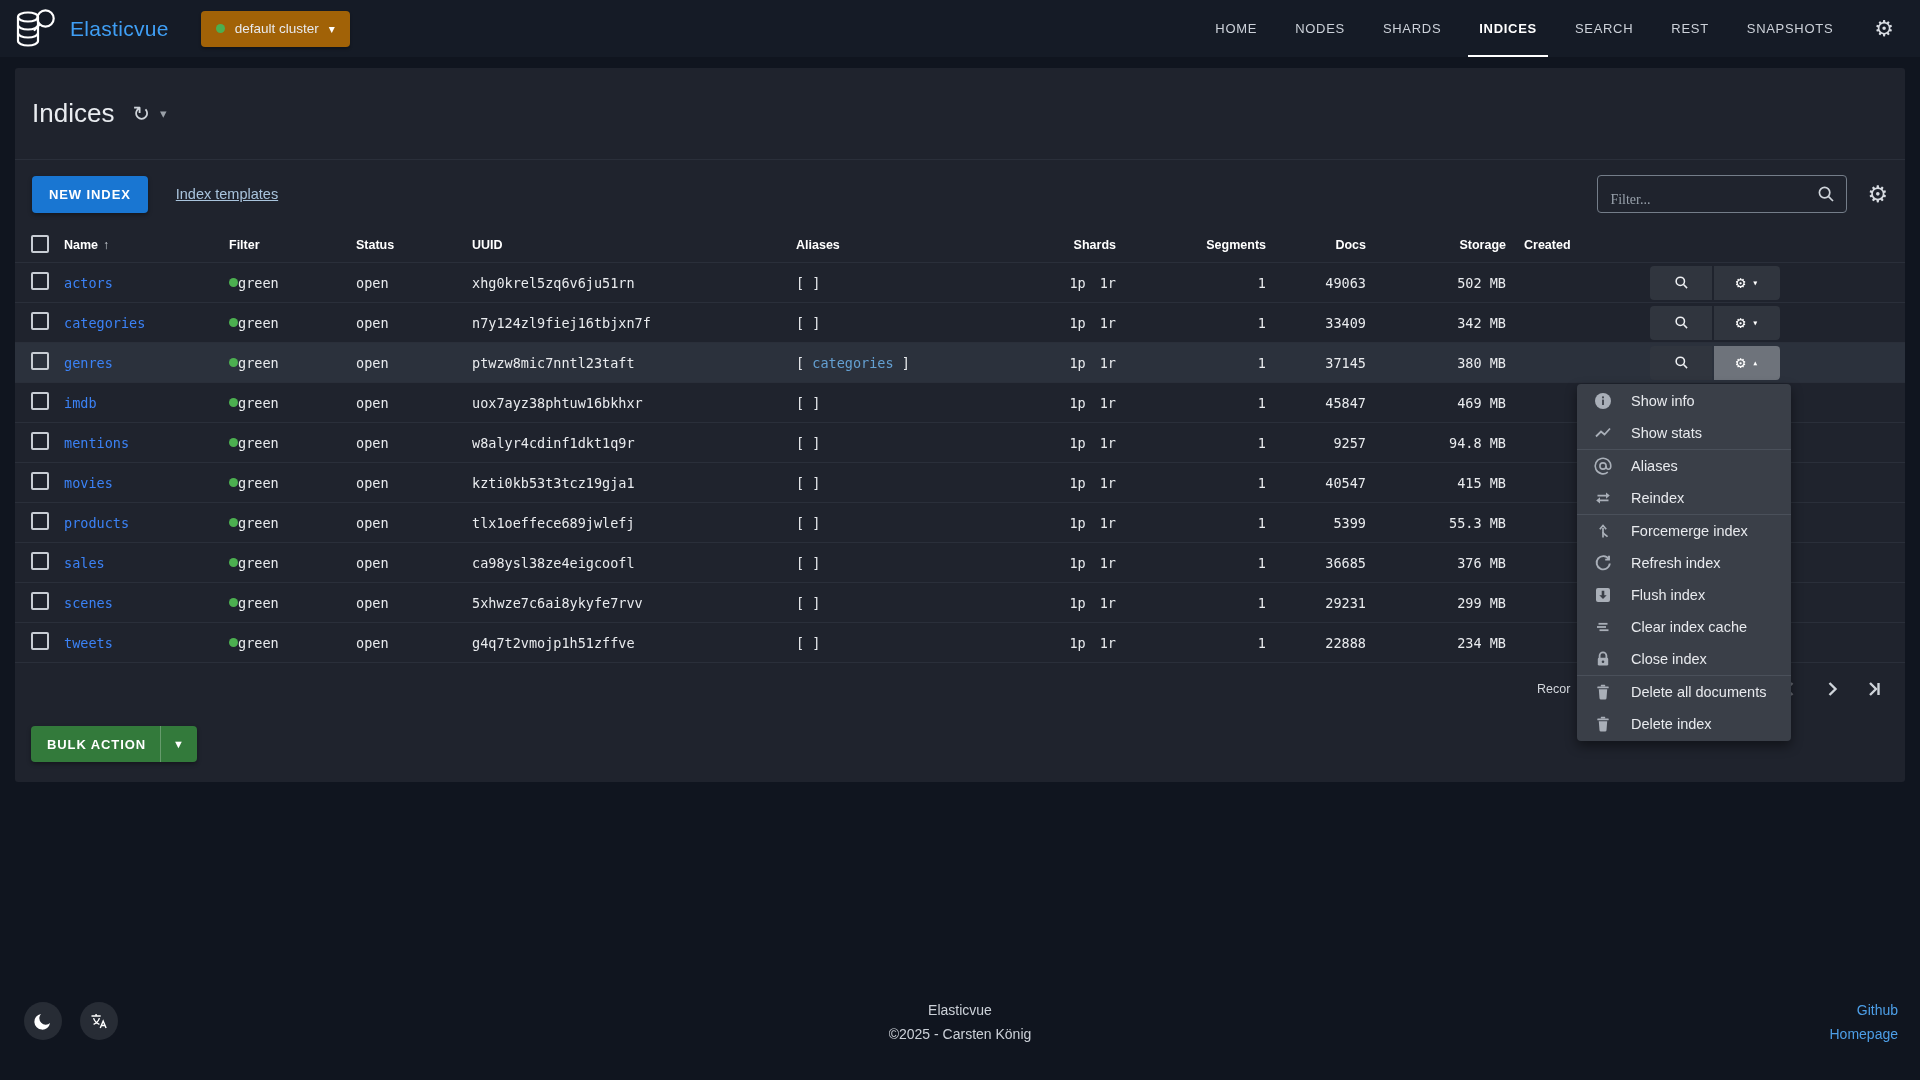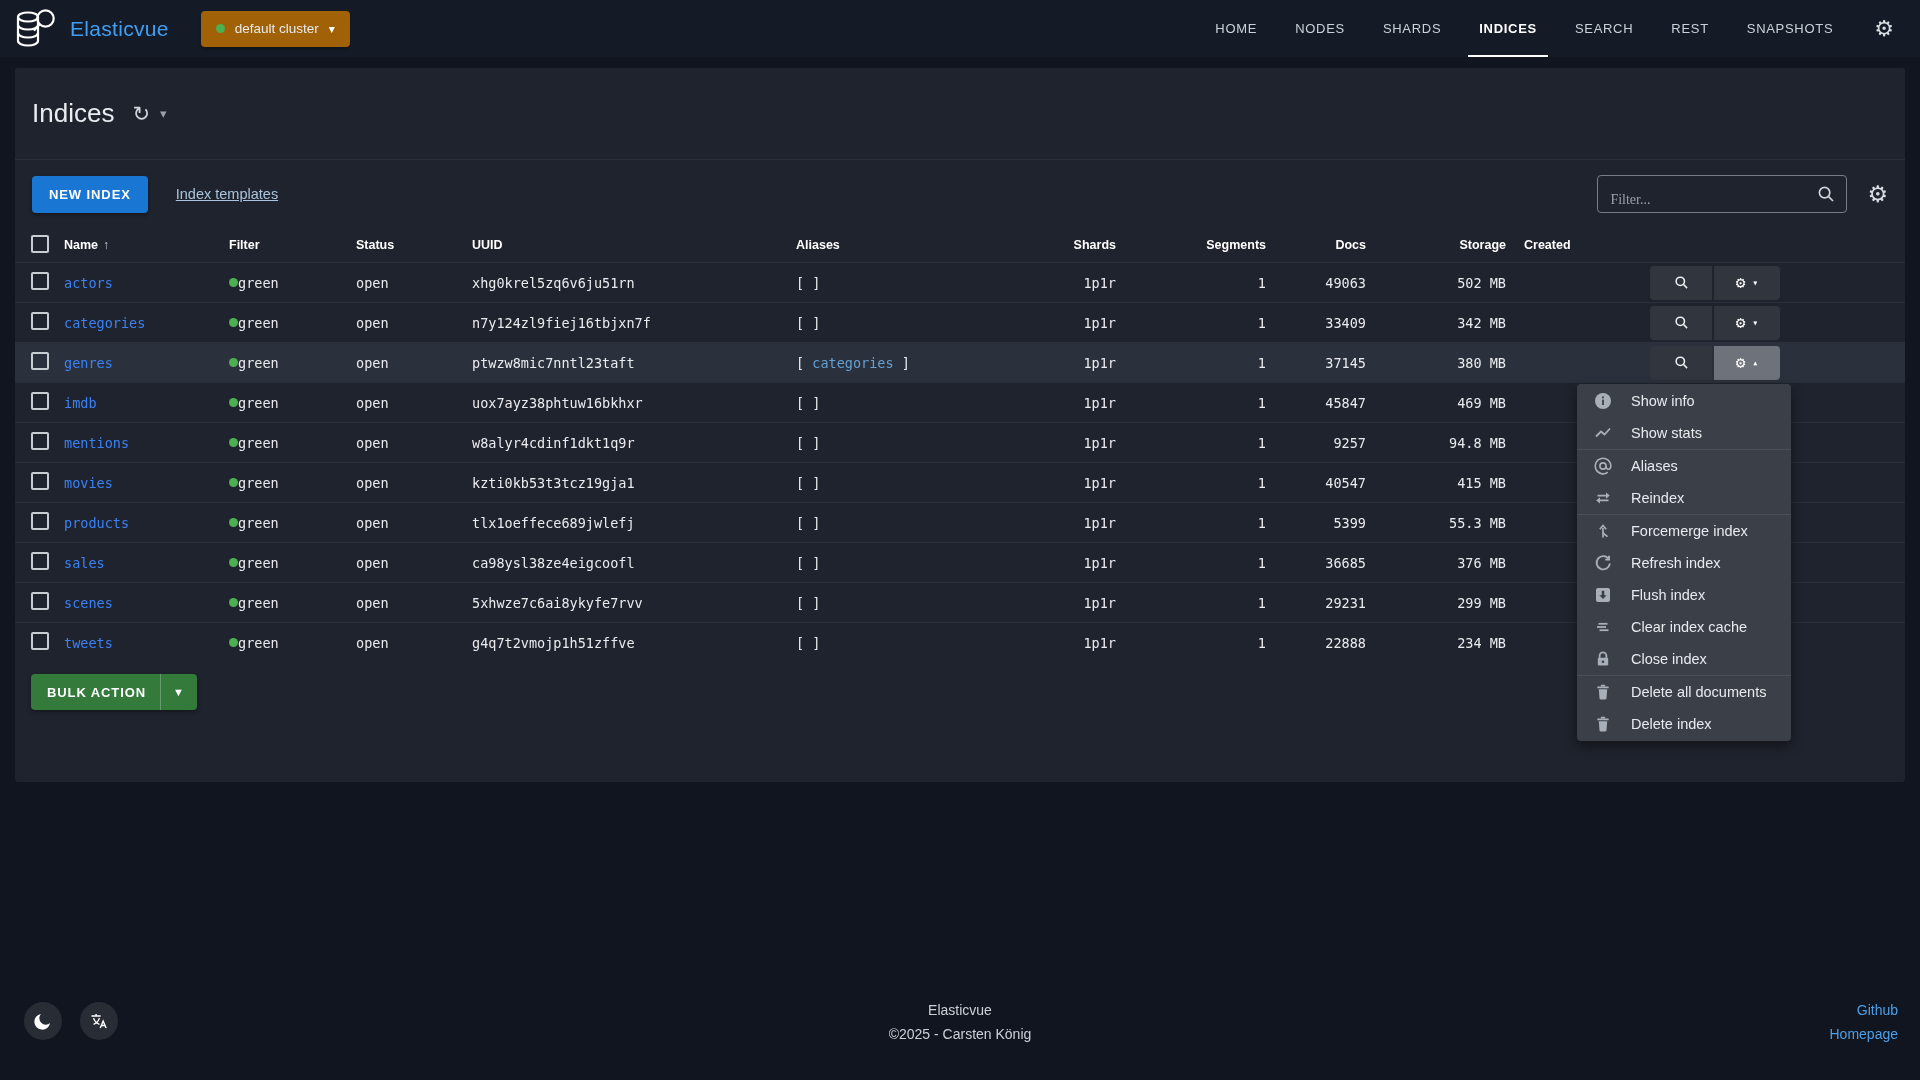--- a/index.html
+++ b/index.html
@@ -56,21 +56,21 @@
   .data-row { height:40px; border-top:1px solid #2a2f3a; font-size:13.5px; }
   .data-row.hl { background:#2b313c; }
   .cell { padding-right:8px; }
   .cell.first { padding-left:16px; }
   .cell.right { text-align:right; }
   .sort-arrow { font-size:12px; color:#cfd4da; margin-left:5px; }
   .checkbox { width:18px; height:18px; border:2px solid #c8cdd4; border-radius:2px;
               display:inline-block; cursor:pointer; }
   .idx-link { color:#3b82f6; cursor:pointer; }
   .health-cell { display:flex; align-items:center; }
-  .shards-cell span + span { }
+  .shards-cell span + span { margin-left:14px; }
   .alias-link { color:#64a0d2; cursor:pointer; }
   .actions-cell { display:flex; justify-content:flex-end; padding-right:125px; }
   .btn-group { display:flex; gap:2px; height:34px; border-radius:4px; overflow:hidden; }
   .grp-btn { background:#30353e; display:flex; align-items:center; justify-content:center;
              cursor:pointer; }
   .grp-btn.search { width:62px; }
   .grp-btn.gear { width:66px; gap:7px; }
   .grp-btn.gear .g { font-size:16px; color:#fff; }
   .grp-btn.gear .c { font-size:10px; color:#fff; }
   .grp-btn.gear.active { background:#6e737b; }
@@ -474,20 +474,33 @@
          </div>
          <div class="grp-btn gear">
            <span class="g">⚙</span>
            <span class="c">▾</span>
          </div>
        </div>
      </div>
       </div>
     </div>
 
+  <div class="pagination-row">
+    <span class="pag-label">Recor</span>
+    <svg class="pag-btn disabled" viewBox="0 0 24 24" fill="none" stroke="#cfd4da" stroke-width="2.4">
+        <path d="M14.5 6 L8.5 12 l6 6"></path>
+      </svg>
+    <svg class="pag-btn" viewBox="0 0 24 24" fill="none" stroke="#cfd4da" stroke-width="2.4">
+        <path d="M9.5 6 l6 6 -6 6"></path>
+      </svg>
+    <svg class="pag-btn" viewBox="0 0 24 24" fill="none" stroke="#cfd4da" stroke-width="2.4">
+        <path d="M8 6 l6 6 -6 6"></path>
+        <path d="M16.5 6 v12"></path>
+      </svg>
+  </div>
 
   <button class="bulk-btn">
     <span>BULK ACTION</span>
     <span class="divider"></span>
     <span class="bc">▼</span>
   </button>
 </div>
 
 <div class="menu" id="ctx-menu">
     <div class="menu-item">

